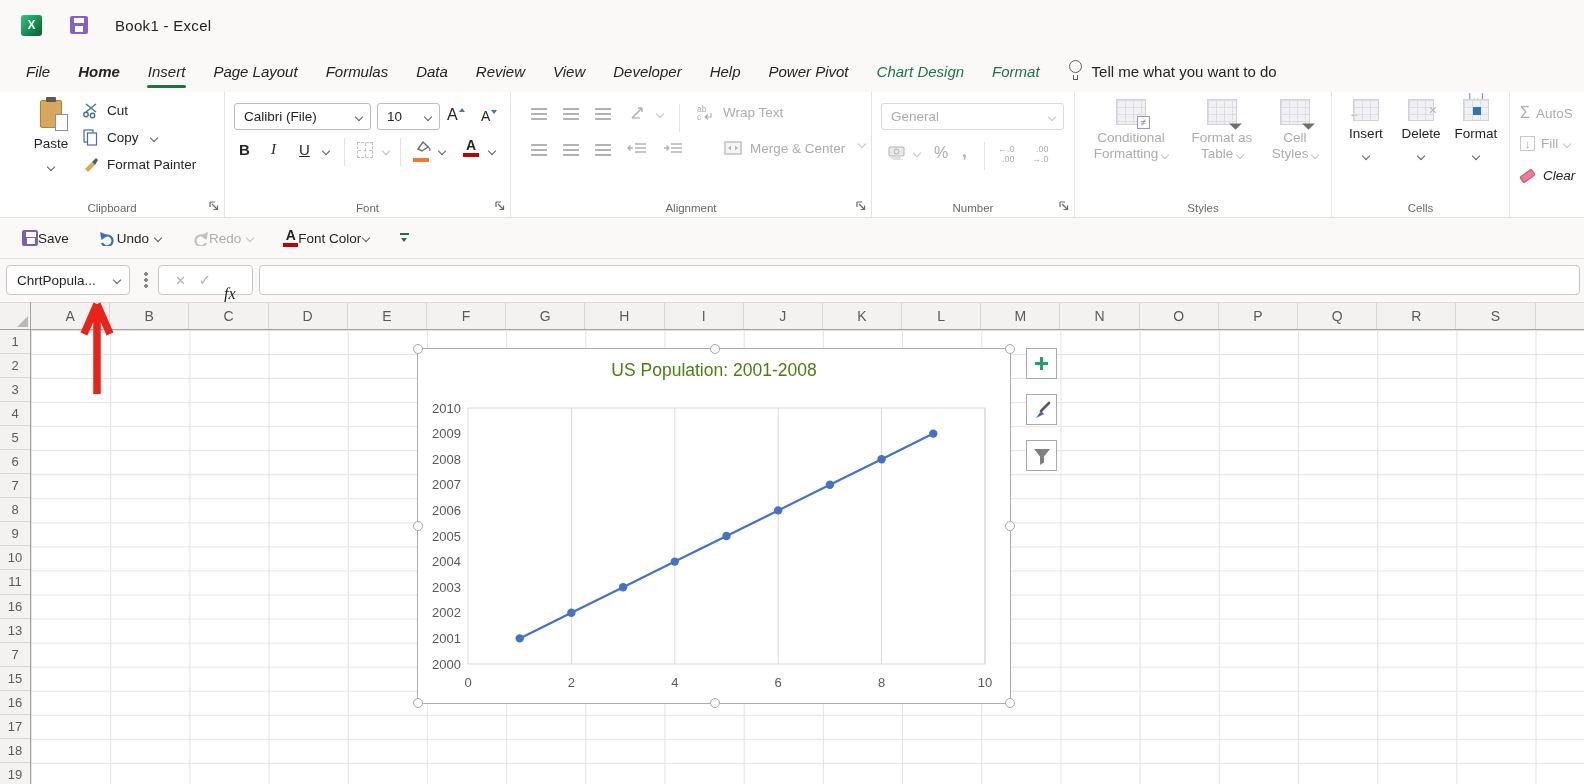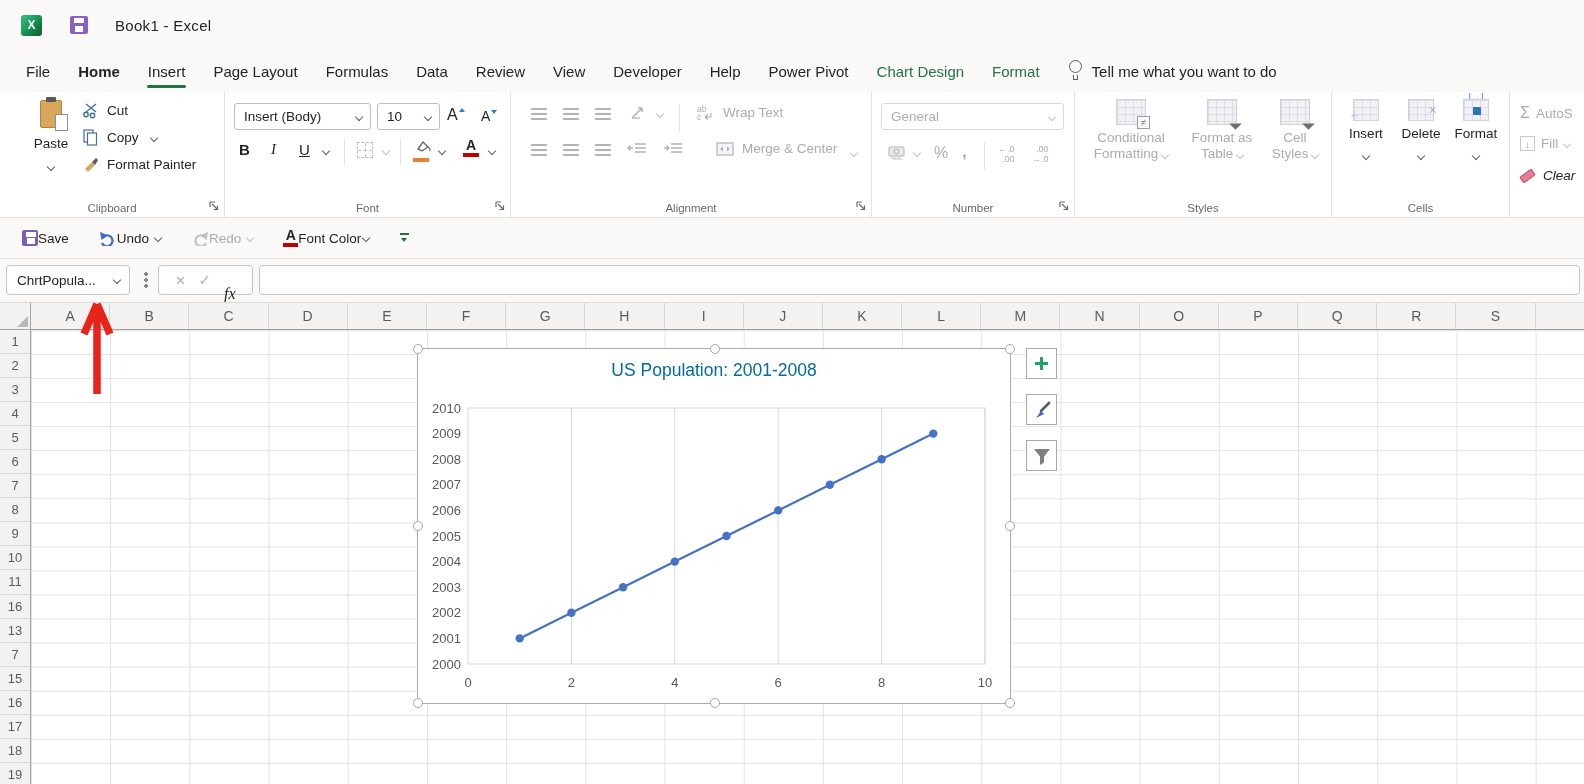--- a/index.html
+++ b/index.html
@@ -113,21 +113,21 @@
   #rowheads { position:absolute; left:0; top:330px; width:31px; height:454px; background:#f3f2f1;
     border-right:1px solid #a3a2a1; overflow:hidden; }
   .row-h { height:24.06px; display:flex; align-items:center; justify-content:center;
     font-size:13px; color:#5c5b5a; border-bottom:1px solid #d8d7d6; }
   #cells { position:absolute; left:31px; top:330px; width:1553px; height:454px; background:#fff;
     background-image:linear-gradient(to right,#e3e2e1 1px,transparent 1px),linear-gradient(to bottom,#e3e2e1 1px,transparent 1px);
     background-size:79.2px 24.06px; }
 
   
   #chart { position:absolute; left:417px; top:348px; width:594px; height:356px; background:#fff; border:1px solid #ababab; }
-  #chart-title { position:absolute; left:0; top:11px; width:100%; text-align:center; font-size:17.5px; color:#0369a1; }
+  #chart-title { position:absolute; left:0; top:11px; width:100%; text-align:center; font-size:17.5px; color:#4d7c0f; }
   #chart-svg { position:absolute; left:0; top:0; }
   .handle { position:absolute; width:10px; height:10px; border-radius:50%; background:#fff; border:1.4px solid #a6a6a6; }
 
   
   .side-btn { position:absolute; left:1026px; width:31px; height:31px; background:#fff; border:1px solid #a8a8a8;
     display:flex; align-items:center; justify-content:center; }
   .plus-g { position:relative; width:13px; height:13px; }
   .plus-g::before { content:""; position:absolute; top:5px; left:0; width:13px; height:3px; background:#21a366; }
   .plus-g::after  { content:""; position:absolute; left:5px; top:0; width:3px; height:13px; background:#21a366; }
 
@@ -138,21 +138,21 @@
 </head>
 <body>
 
 <div id="titlebar">
   <div class="xl-logo">X</div>
   <div class="floppy"></div>
   <div class="doc-title">Book1 - Excel</div>
 </div>
 
 <div id="tabrow">
-  <div id="tabs-container" style="display:flex;height:100%;">
+  <div id="tabs-container" style="display:flex;height:100%;font-style:italic;">
       <div class="tab">File</div>
       <div class="tab bold">Home</div>
       <div class="tab underline">Insert</div>
       <div class="tab">Page Layout</div>
       <div class="tab">Formulas</div>
       <div class="tab">Data</div>
       <div class="tab">Review</div>
       <div class="tab">View</div>
       <div class="tab">Developer</div>
       <div class="tab">Help</div>
@@ -208,21 +208,21 @@
       </div>
     </div>
     <div class="grp-label">Clipboard</div>
     <svg class="launcher" width="10" height="10">
         <path d="M1 1 H6 M1 1 V6 M3 3 L8.5 8.5 M8.5 4.5 V8.5 H4.5" stroke="#6a6866" stroke-width="1.2" fill="none"></path>
       </svg>
   </div>
 
   <div class="group" style="left:225px;width:286px;">
     <div class="combo" style="left:9px;top:11px;width:137px;">
-      <span>Insert (Body)</span>
+      <span>Calibri (File)</span>
         <span class="chev"></span>
     </div>
     <div class="combo" style="left:152px;top:11px;width:63px;">
       <span>10</span>
         <span class="chev"></span>
     </div>
     <div class="abs" style="left:222px;top:14px;font-size:16px;">A<span class="tri-up" style="position:relative;top:-8px;left:1px;"></span></div>
     <div class="abs" style="left:256px;top:16px;font-size:14px;">A<span class="tri-dn" style="position:relative;top:-7px;left:1px;"></span></div>
 
     <div class="abs" style="left:14px;top:49px;font-size:15px;font-weight:bold;">B</div>
@@ -276,21 +276,21 @@
     <div class="abs lines" style="left:52px;top:52px;color:#b5b3b1;"></div>
     <div class="abs lines" style="left:84px;top:52px;color:#b5b3b1;"></div>
     <svg class="abs" style="left:116px;top:50px;" width="20" height="14">
         <path d="M8 2 h11 M8 6 h11 M8 10 h11" stroke="#b5b3b1" stroke-width="1.6"></path>
         <path d="M6 6 l-5 0 M3.5 3.5 L1 6 l2.5 2.5" stroke="#b5b3b1" stroke-width="1.4" fill="none"></path>
       </svg>
     <svg class="abs" style="left:152px;top:50px;" width="20" height="14">
         <path d="M8 2 h11 M8 6 h11 M8 10 h11" stroke="#b5b3b1" stroke-width="1.6"></path>
         <path d="M1 6 l5 0 M3.5 3.5 L6 6 l-2.5 2.5" stroke="#b5b3b1" stroke-width="1.4" fill="none"></path>
       </svg>
-    <div class="abs" style="left:184px;top:49px;display:flex;align-items:flex-end;gap:8px;padding-left:21px;">
+    <div class="abs" style="left:192px;top:49px;display:flex;align-items:flex-start;gap:8px;padding-left:21px;">
       <svg width="18" height="14">
           <rect x="1" y="1" width="16" height="12" fill="#f6f5fa" stroke="#b5b3b1" stroke-width="1.2"></rect>
           <path d="M4 7 l3 -2.5 v5 z M14 7 l-3 -2.5 v5 z" fill="#b5b3b1"></path>
         </svg>
       <span class="itm-label dis">Merge &amp; Center</span>
       <span class="chev" style="color:#c4c2c0;margin-left:6px;"></span>
     </div>
 
     <div class="grp-label">Alignment</div>
     <svg class="launcher" width="10" height="10">

